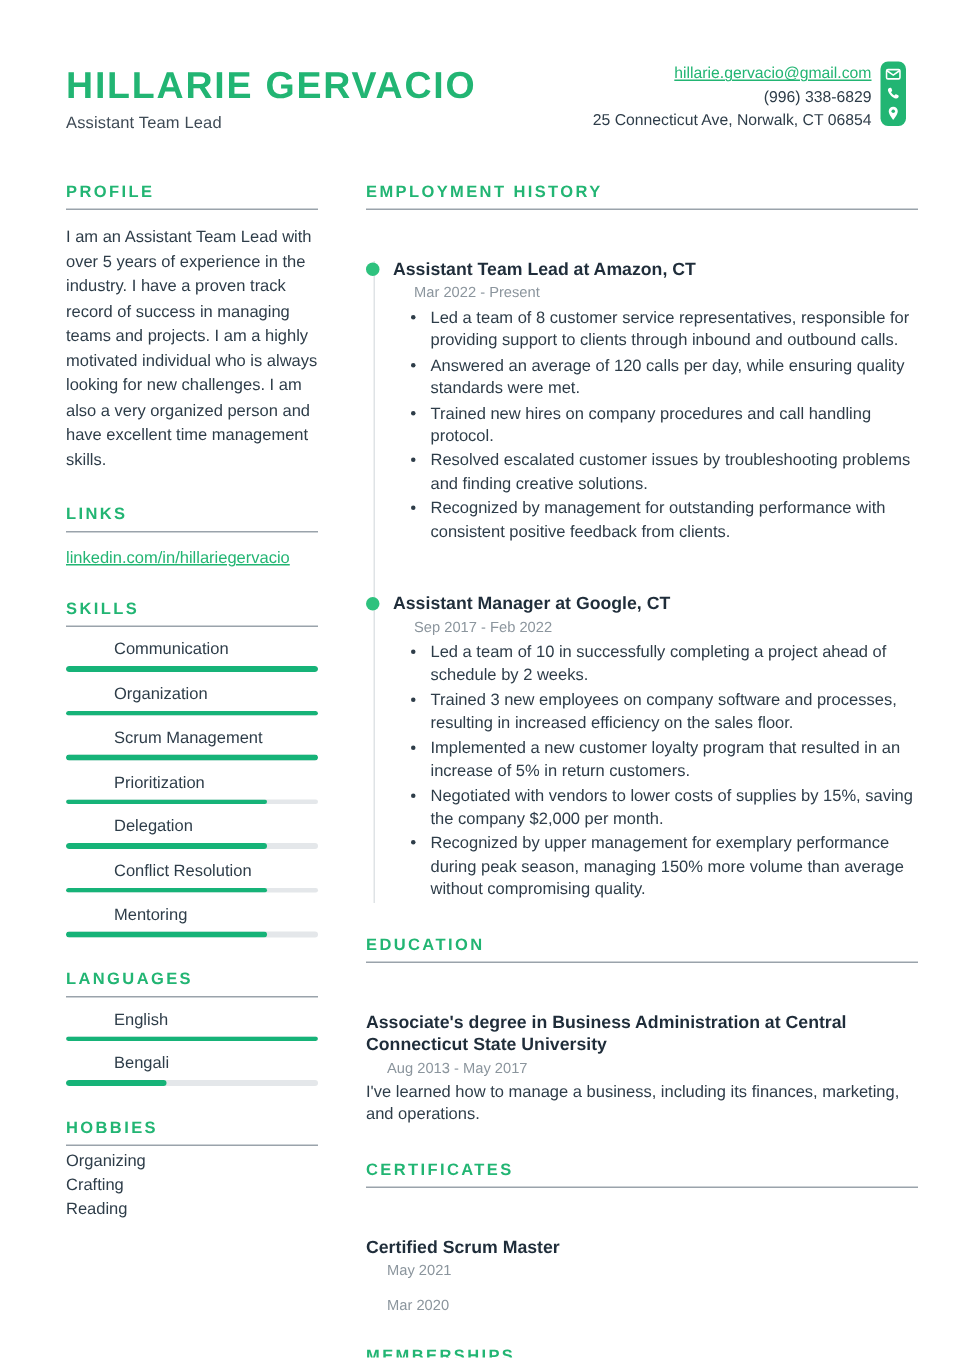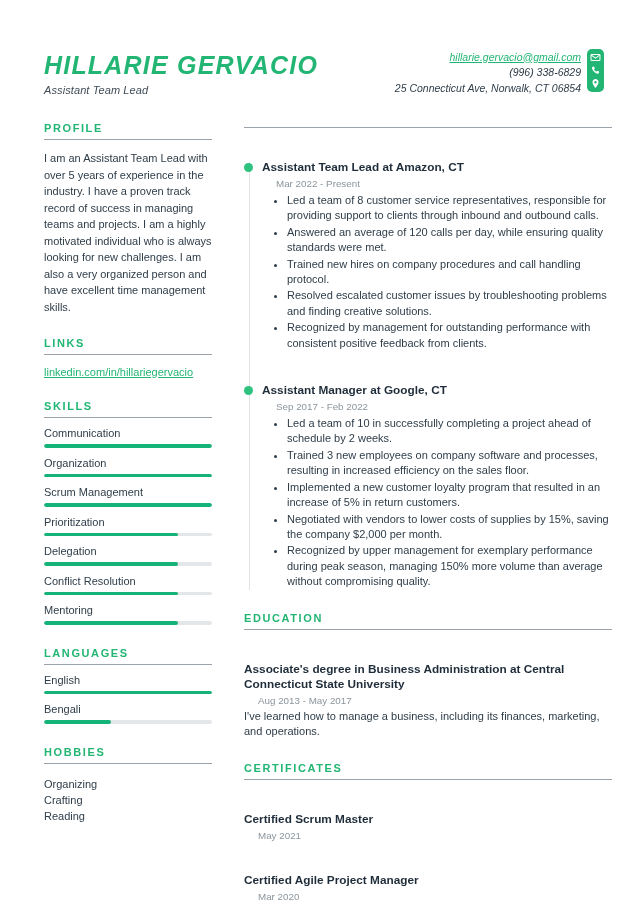--- a/index.html
+++ b/index.html
@@ -17,25 +17,24 @@
     width: 640px;
     height: 905px;
     padding: 34px 28px 0 28px;
     position: relative;
   }
 
   
   .header {
     display: flex;
     justify-content: space-between;
-    align-items: flex-end;
+    align-items: center;
     padding-left: 16px;
     padding-right: 8px;
     min-height: 62px;
-    font-style: italic;
   }
   .identity { padding-top: 2px; }
   .name {
     color: #22b573;
     font-size: 25px;
     font-weight: bold;
     letter-spacing: 1.2px;
     line-height: 1.1;
     white-space: nowrap;
   }
@@ -116,34 +115,35 @@
   .link-item a {
     color: #22b573;
     text-decoration: underline;
   }
 
   .meter { margin-top: 9px; }
   .meter-label {
     font-size: 11px;
     color: #2e3d49;
     margin-bottom: 5px;
+    margin-left: 32px;
   }
   .meter-track {
     height: 3.5px;
     background: #e4e7ea;
     border-radius: 2px;
     overflow: hidden;
   }
   .meter-fill {
     height: 100%;
     background: #16b378;
     border-radius: 2px;
   }
 
-  .plain-list { margin-top: 12px; }
+  .plain-list { margin-top: 2px; }
   .plain-item {
     font-size: 11px;
     line-height: 16px;
     color: #2e3d49;
   }
 
   
   .timeline {
     position: relative;
     padding-left: 18px;
@@ -337,20 +337,21 @@
           <div class="plain-item">Crafting</div>
           <div class="plain-item">Reading</div>
         </div>
       </div>
 
     </div>
 
     <div class="col-right">
 
       <div class="section">
+        <div class="sec-head">EMPLOYMENT HISTORY</div>
         <div class="sec-rule"></div>
 
         <div class="timeline">
 
           <div class="job">
             <span class="job-dot"></span>
             <div class="entry-title">Assistant Team Lead at Amazon, CT</div>
             <div class="entry-date">Mar 2022 - Present</div>
             <ul class="bullets">
               <li>Led a team of 8 customer service representatives, responsible for providing support to clients through inbound and outbound calls.</li>
@@ -388,21 +389,20 @@
       </div>
 
       <div class="section">
         <div class="sec-head">CERTIFICATES</div>
         <div class="sec-rule"></div>
         <div class="cert">
           <div class="entry-title">Certified Scrum Master</div>
           <div class="entry-date">May 2021</div>
         </div>
         <div class="cert">
-          <div class="entry-title">Certified Agile Project Manager</div>
           <div class="entry-date">Mar 2020</div>
         </div>
       </div>
 
       <div class="section">
         <div class="sec-head">MEMBERSHIPS</div>
         <div class="sec-rule"></div>
         <div class="member">
           <div class="entry-title">American Management Association</div>
         </div>

